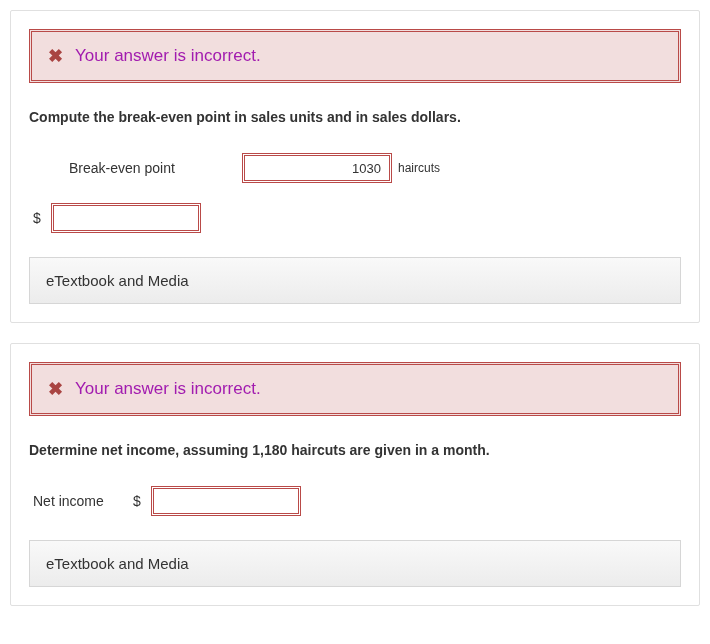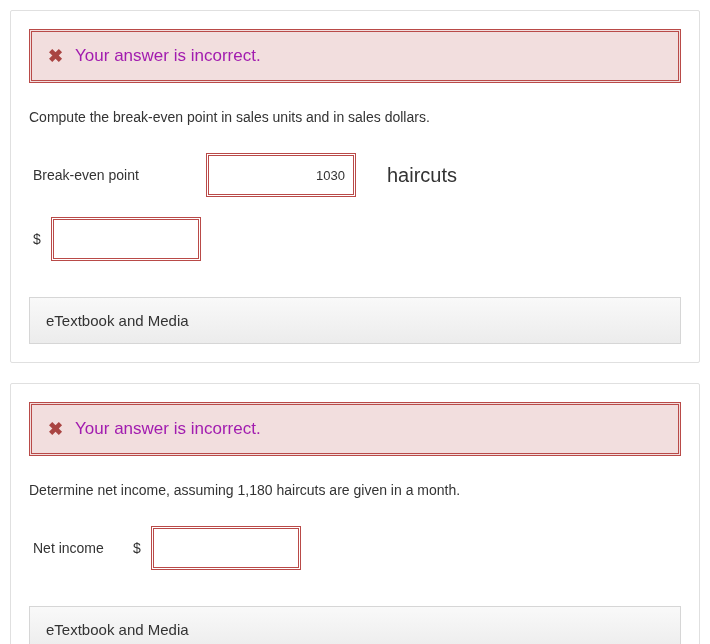--- a/index.html
+++ b/index.html
@@ -34,60 +34,61 @@
       font-weight: bold;
       font-size: 18px;
       margin-right: 12px;
       line-height: 1;
     }
     .alert-text {
       color: #a21caf;
       font-size: 17px;
     }
     .prompt {
-      font-weight: 400;
+      font-weight: 700;
       color: #333;
       margin: 0 0 28px 0;
       font-size: 14px;
     }
     .field-row {
       display: flex;
       align-items: center;
       margin-bottom: 20px;
       padding-left: 4px;
     }
     .field-label {
       width: 155px;
       color: #333;
       font-size: 14px;
+      margin-left: 36px;
     }
     .currency-symbol {
       width: 18px;
       color: #333;
       font-size: 14px;
       text-align: left;
     }
     .answer-input {
       width: 150px;
-      height: 44px;
+      height: 30px;
       border: 3px double #b94a48;
       background: #fff;
       padding: 2px 8px;
       font-size: 13px;
       text-align: right;
       color: #333;
       outline: none;
     }
     .unit-label {
-      margin-left: 31px;
+      margin-left: 6px;
       color: #333;
-      font-size: 20px;
+      font-size: 12px;
     }
     .media-bar {
-      margin-top: 36px;
+      margin-top: 24px;
       border: 1px solid #d6d6d6;
       background: linear-gradient(#f9f9f9, #ececec);
       padding: 14px 16px;
       color: #333;
       font-size: 15px;
     }
     .spacer-prefix {
       width: 18px;
     }
     .field-label-narrow {

